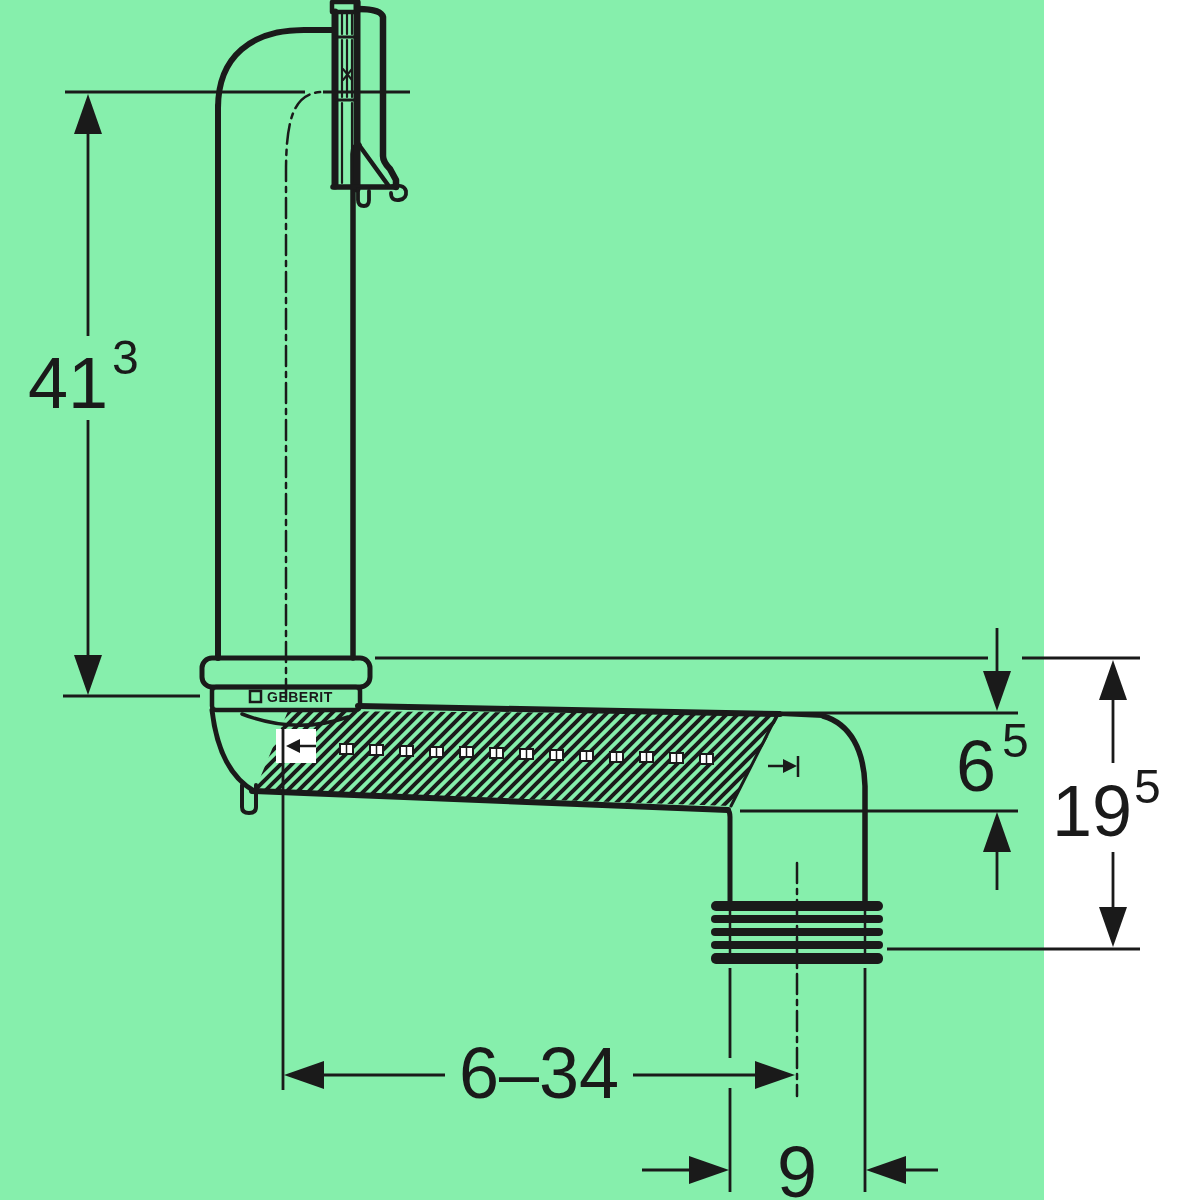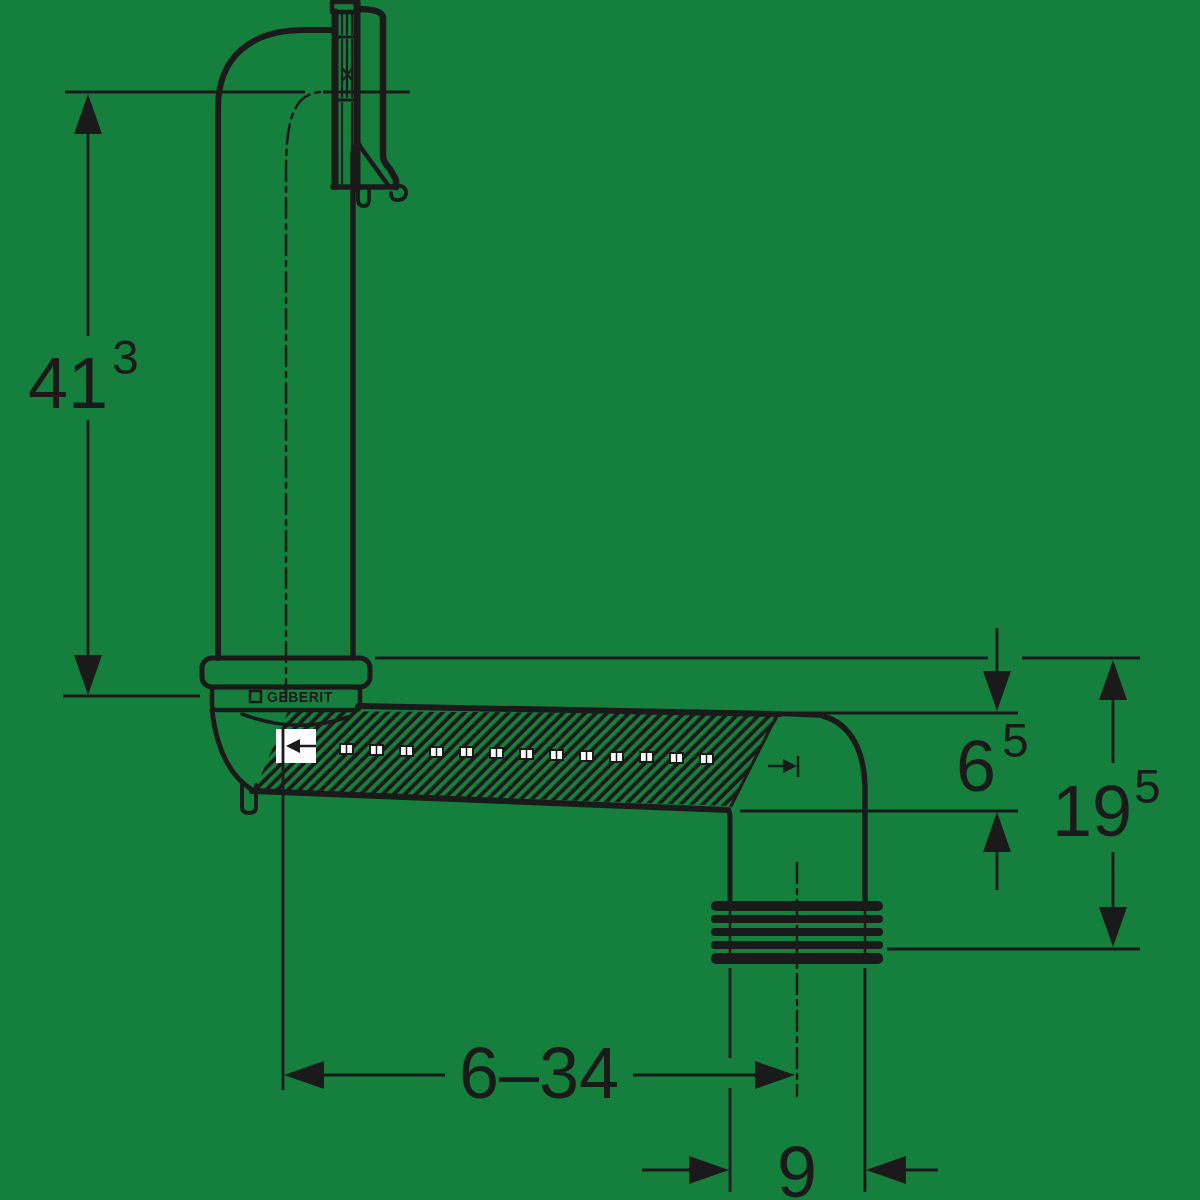--- a/index.html
+++ b/index.html
@@ -1,17 +1,17 @@
 <!DOCTYPE html>
 <html><head>
 <meta charset="utf-8">
 <style>
   html,body{margin:0;padding:0;background:#ffffff;}
   body{width:1200px;height:1200px;overflow:hidden;font-family:"Liberation Sans",sans-serif;}
-  #stage{width:1200px;height:1200px;position:relative;background:#15803d;}
+  #stage{width:1044px;height:1200px;position:relative;background:#86efac;}
   svg{display:block;}
   .dim-text{font-family:"Liberation Sans",sans-serif;font-size:72px;fill:#1a1a1a;}
   .dim-sup{font-size:48px;}
   .brand-text{font-family:"Liberation Sans",sans-serif;font-size:14px;font-weight:bold;letter-spacing:.5px;fill:#1a1a1a;}
   .stroke{stroke:#1a1a1a;fill:none;}
   .fillink{fill:#1a1a1a;stroke:none;}
 </style>
 </head>
 <body>
 

